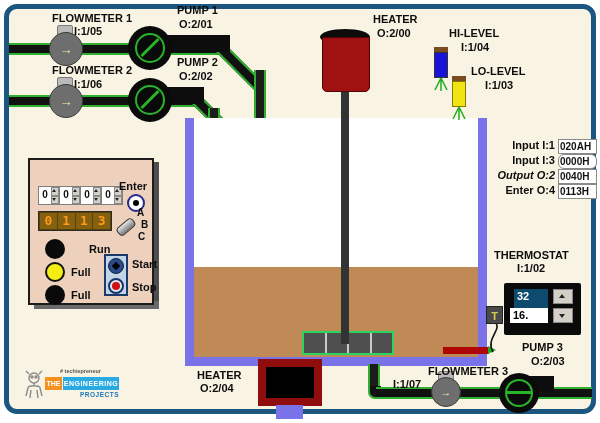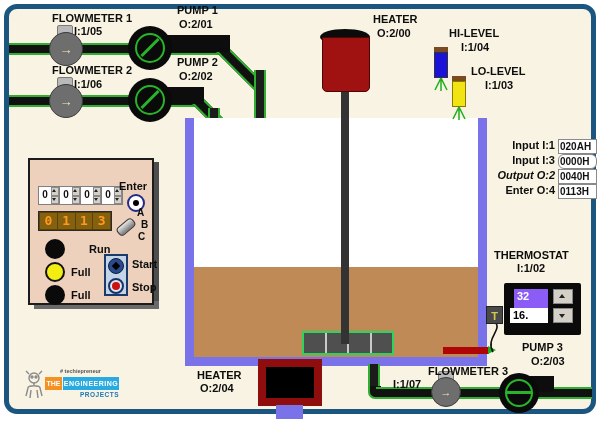--- a/index.html
+++ b/index.html
@@ -164,21 +164,21 @@
   <div class="iolbl" style="left:489px;top:139px;">Input I:1</div>
   <div class="iobox" style="left:558px;top:139px;">020AH</div>
   <div class="iolbl" style="left:489px;top:154px;">Input I:3</div>
   <div class="iobox" style="left:558px;top:154px;border-radius:6px;">0000H</div>
   <div class="iolbl" style="left:489px;top:169px;font-style:italic;">Output O:2</div>
   <div class="iobox" style="left:558px;top:169px;">0040H</div>
   <div class="iolbl" style="left:489px;top:184px;">Enter O:4</div>
   <div class="iobox" style="left:558px;top:184px;">0113H</div>
 
   <div class="thermo-box"></div>
-  <div class="thermo-field" style="left:514px;top:289px;width:34px;height:29px;background:#8b5cf6;color:#fff;">32</div>
+  <div class="thermo-field" style="left:514px;top:289px;width:34px;height:29px;background:#0c4a6e;color:#fff;">32</div>
   <div class="thermo-btn" style="left:553px;top:289px;">
       <div class="tri-up" style="left:5px;top:4px;"></div>
     </div>
   <div class="thermo-field" style="left:510px;top:308px;width:38px;height:15px;background:#fff;color:#000;">16.</div>
   <div class="thermo-btn" style="left:553px;top:308px;">
       <div class="tri-dn" style="left:5px;top:5px;"></div>
     </div>
   <div style="position:absolute;left:486px;top:306px;width:17px;height:18px;background:#4a4a4a;border:1px solid #222;color:#d8c84a;font-weight:bold;font-size:11px;text-align:center;line-height:18px;box-sizing:border-box;">T</div>
 
   <div style="position:absolute;left:150px;top:162px;width:9px;height:145px;background:#4e4e4e;"></div>

